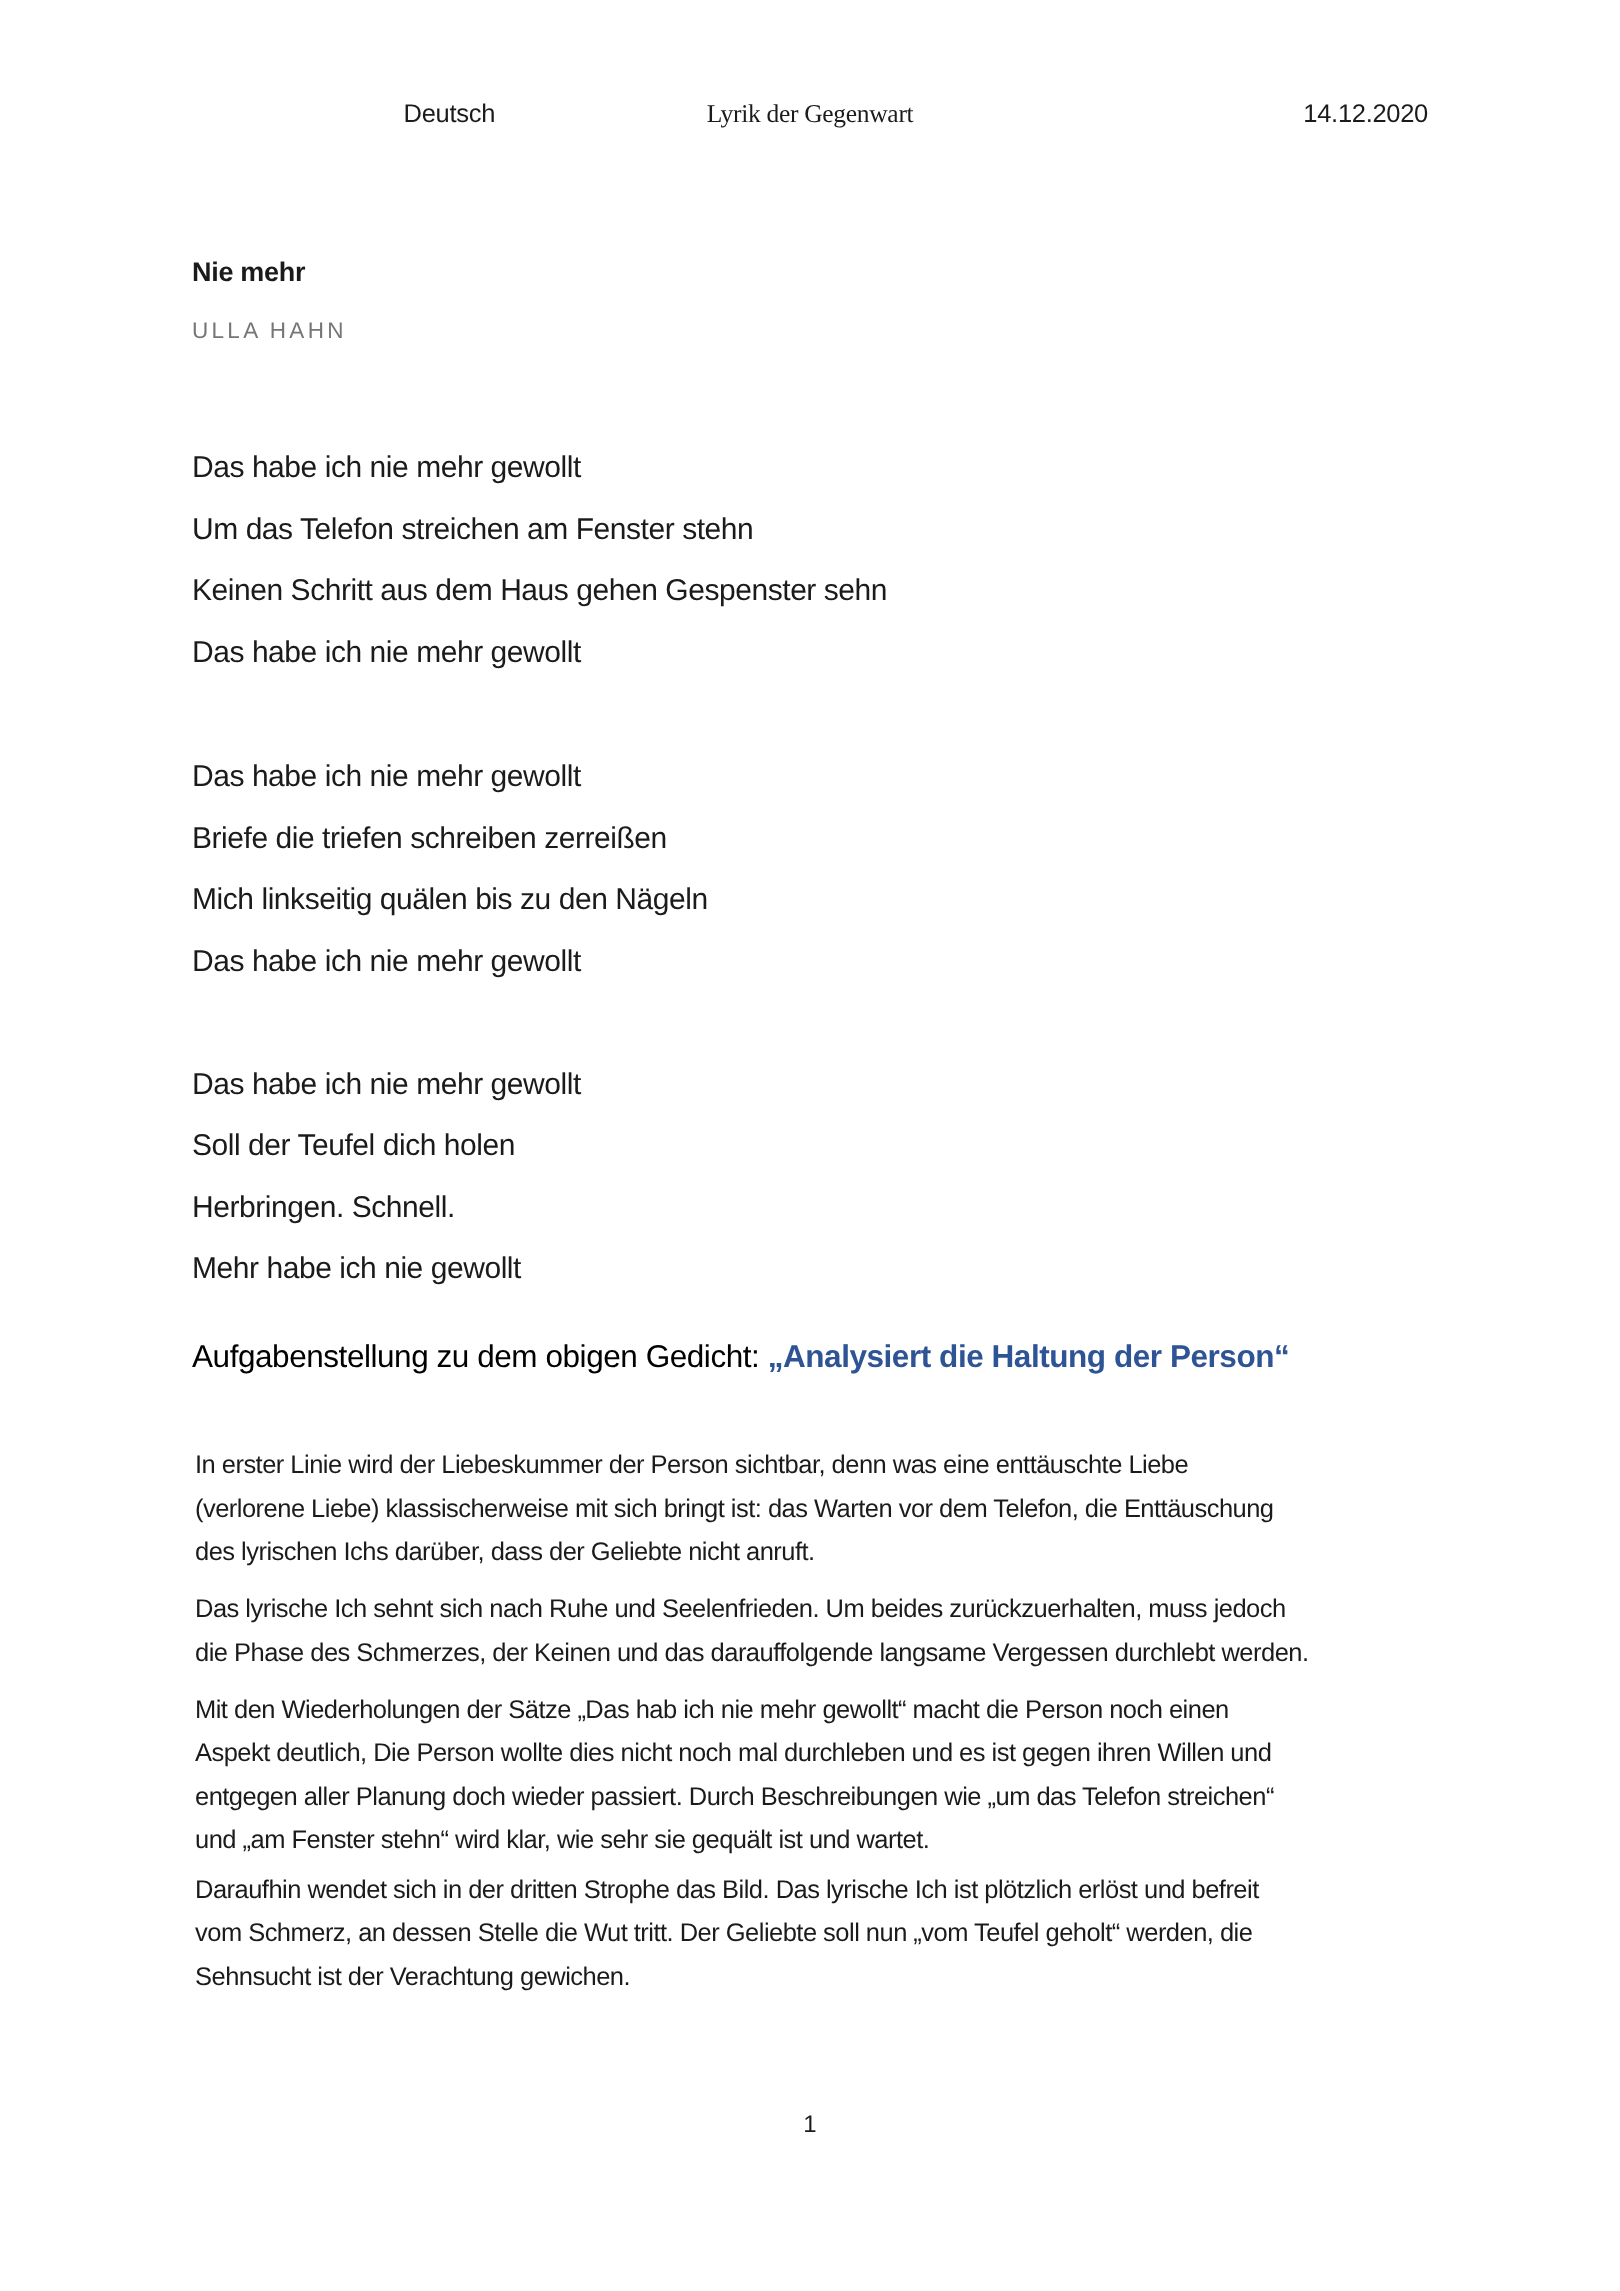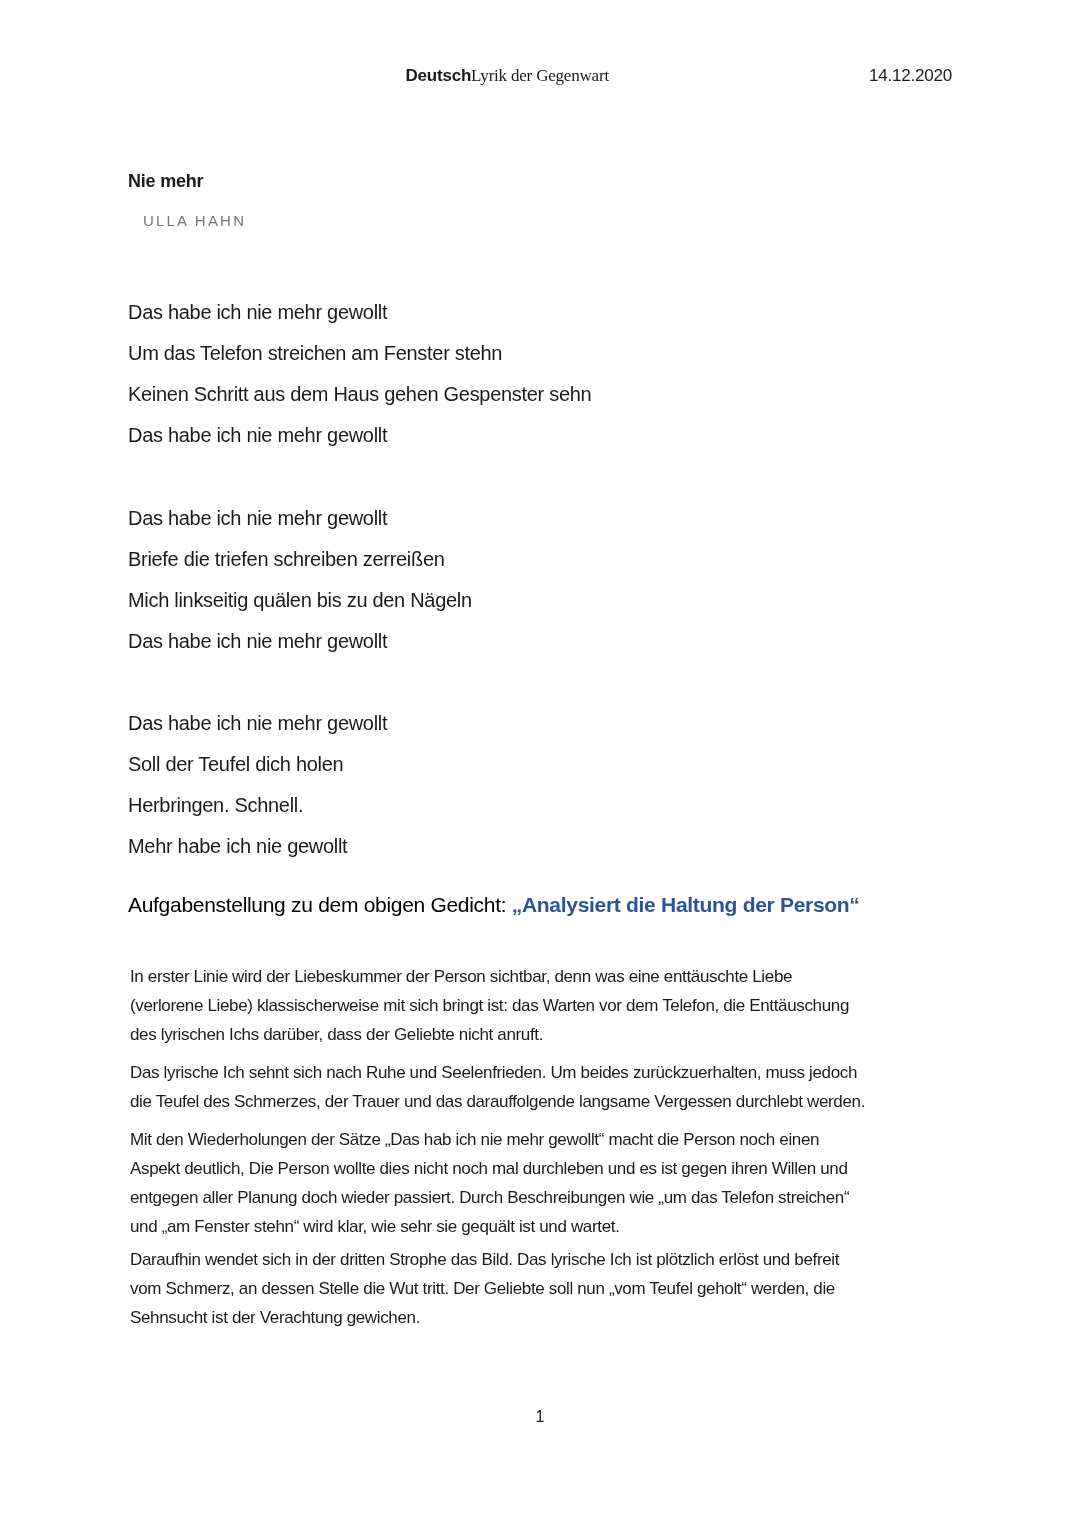--- a/index.html
+++ b/index.html
@@ -23,41 +23,40 @@
     position: absolute;
     top: 66px;
     left: 128px;
     width: 824px;
     display: grid;
     grid-template-columns: 1fr auto 1fr;
     align-items: baseline;
     font-size: 17px;
     letter-spacing: -0.2px;
   }
-  .doc-header .left   { text-align: right; font-weight: bold; }
+  .doc-header .left   { text-align: center; }
   .doc-header .center { text-align: right; font-family: Liberation Serif, serif; }
   .doc-header .right  { text-align: right; }
 
   
   .poem-title {
     position: absolute;
     top: 171px;
     left: 128px;
     font-size: 18px;
     font-weight: bold;
     letter-spacing: -0.2px;
   }
   .poem-author {
     position: absolute;
     top: 212px;
     left: 128px;
     font-size: 15px;
     color: #767676;
     letter-spacing: 2.2px;
-    margin-left: 15px;
   }
   .stanza {
     position: absolute;
     left: 128px;
     width: 880px;
   }
   .stanza-1 { top: 288px; }
   .stanza-2 { top: 494px; }
   .stanza-3 { top: 699px; }
   .stanza p {
@@ -142,21 +141,21 @@
   </div>
 
   <div class="task-heading">
     <span class="prefix">Aufgabenstellung zu dem obigen Gedicht: </span><span class="quote">„Analysiert die Haltung der Person“</span>
   </div>
 
   <p class="para para-1">In erster Linie wird der Liebeskummer der Person sichtbar, denn was eine enttäuschte Liebe
 (verlorene Liebe) klassischerweise mit sich bringt ist: das Warten vor dem Telefon, die Enttäuschung
 des lyrischen Ichs darüber, dass der Geliebte nicht anruft.</p>
   <p class="para para-2">Das lyrische Ich sehnt sich nach Ruhe und Seelenfrieden. Um beides zurückzuerhalten, muss jedoch
-die Teufel des Schmerzes, der Trauer und das darauffolgende langsame Vergessen durchlebt werden.</p>
+die Phase des Schmerzes, der Keinen und das darauffolgende langsame Vergessen durchlebt werden.</p>
   <p class="para para-4">Daraufhin wendet sich in der dritten Strophe das Bild. Das lyrische Ich ist plötzlich erlöst und befreit
 vom Schmerz, an dessen Stelle die Wut tritt. Der Geliebte soll nun „vom Teufel geholt“ werden, die
 Sehnsucht ist der Verachtung gewichen.</p>
   <p class="para para-3">Mit den Wiederholungen der Sätze „Das hab ich nie mehr gewollt“ macht die Person noch einen
 Aspekt deutlich, Die Person wollte dies nicht noch mal durchleben und es ist gegen ihren Willen und
 entgegen aller Planung doch wieder passiert. Durch Beschreibungen wie „um das Telefon streichen“
 und „am Fenster stehn“ wird klar, wie sehr sie gequält ist und wartet.</p>
 
   <div class="page-number">1</div>
 

